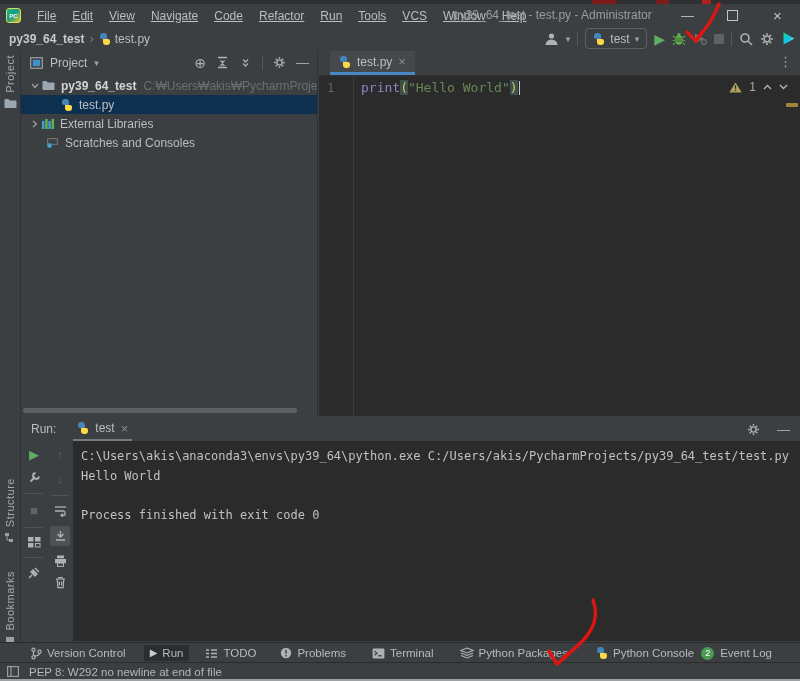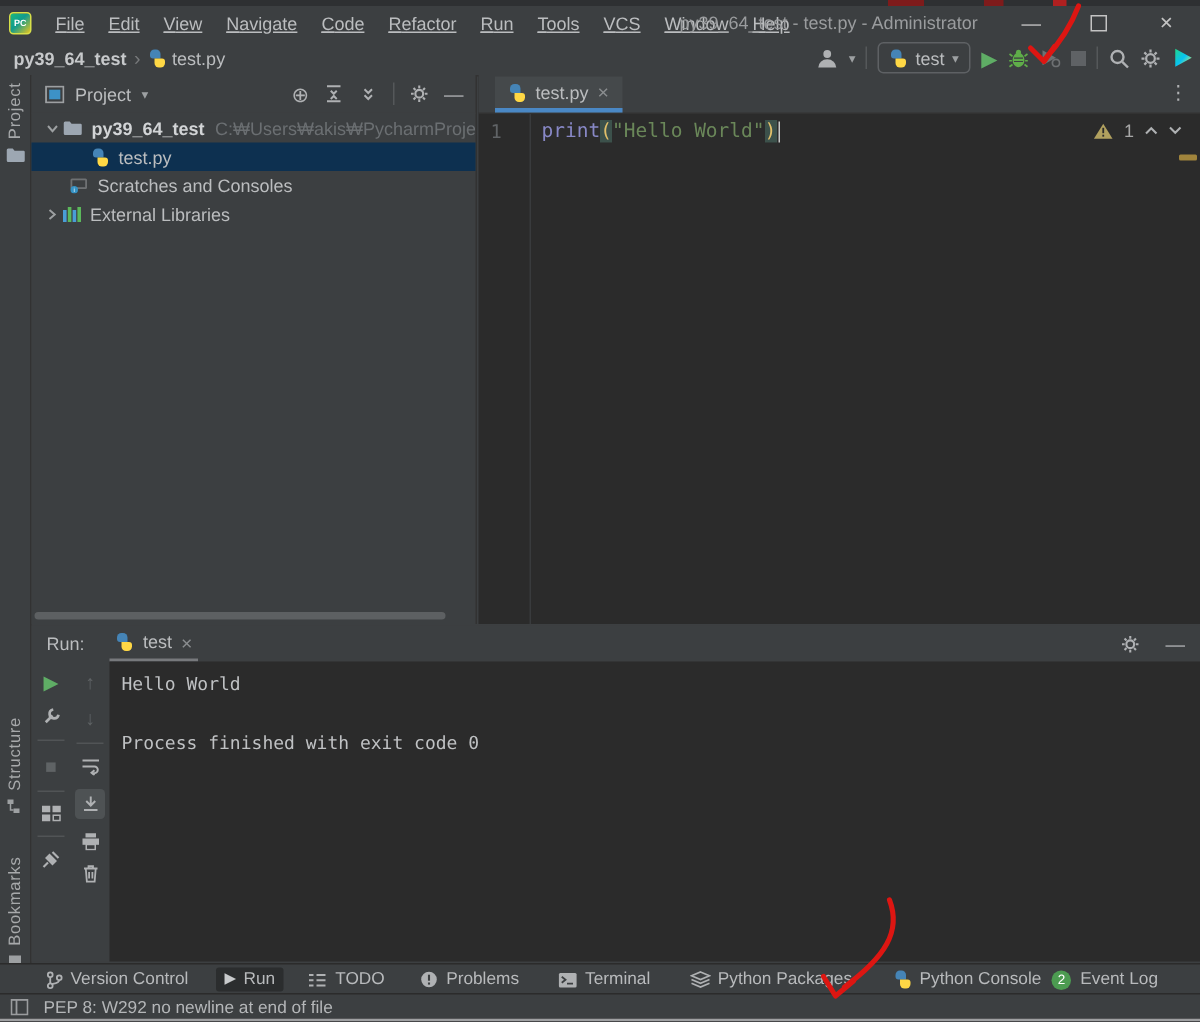--- a/index.html
+++ b/index.html
@@ -299,46 +299,46 @@
               <path d="M.5 2a1 1 0 0 1 1-1h3l1.2 1.5h6a.8.8 0 0 1 .8.8V9a1 1 0 0 1-1 1h-10a1 1 0 0 1-1-1Z" fill="#9da7b2"></path>
             </svg>
         </span>
         <span class="root-name">py39_64_test</span>
         <span class="root-path">C:₩Users₩akis₩PycharmProjects₩py39_64_t</span>
       </div>
       <div class="tree-row selected" style="padding-left:40px;">
         <span class="py-ico"></span>
         <span class="tree-label">test.py</span>
       </div>
+      <div class="tree-row" style="padding-left:7px;">
+        <span class="chev">
+          <svg width="6" height="8">
+              <polyline points="1,1 4.5,4 1,7" fill="none" stroke="#9da0a2" stroke-width="1.3"></polyline>
+            </svg>
+        </span>
+        <span class="icon">
+          <svg width="12" height="11">
+              <rect x="0" y="3" width="2.4" height="8" fill="#499ed7"></rect>
+              <rect x="3.2" y="1" width="2.4" height="10" fill="#5bb85b"></rect>
+              <rect x="6.4" y="3" width="2.4" height="8" fill="#499ed7"></rect>
+              <rect x="9.6" y="1" width="2.4" height="10" fill="#5bb85b"></rect>
+            </svg>
+        </span>
+        <span class="tree-label">External Libraries</span>
+      </div>
       <div class="tree-row" style="padding-left:25px;">
         <span class="icon">
           <svg width="13" height="11">
               <rect x="1" y="1" width="11" height="7" rx="1" fill="#6e7173"></rect>
               <rect x="2.2" y="2.2" width="8.6" height="4.6" fill="#3c3f41"></rect>
               <circle cx="3.5" cy="8.5" r="2.5" fill="#3592c4"></circle>
               <text x="3.5" y="10" font-size="4" fill="#fff" text-anchor="middle">i</text>
             </svg>
         </span>
         <span class="tree-label">Scratches and Consoles</span>
-      </div>
-      <div class="tree-row" style="padding-left:7px;">
-        <span class="chev">
-          <svg width="6" height="8">
-              <polyline points="1,1 4.5,4 1,7" fill="none" stroke="#9da0a2" stroke-width="1.3"></polyline>
-            </svg>
-        </span>
-        <span class="icon">
-          <svg width="12" height="11">
-              <rect x="0" y="3" width="2.4" height="8" fill="#499ed7"></rect>
-              <rect x="3.2" y="1" width="2.4" height="10" fill="#5bb85b"></rect>
-              <rect x="6.4" y="3" width="2.4" height="8" fill="#499ed7"></rect>
-              <rect x="9.6" y="1" width="2.4" height="10" fill="#5bb85b"></rect>
-            </svg>
-        </span>
-        <span class="tree-label">External Libraries</span>
       </div>
     </div>
     <div class="hscroll"></div>
   </div>
 
   <div class="editor">
     <div class="tabbar">
       <span class="etab">
         <span class="py-ico"></span>
         <span>test.py</span>
@@ -457,20 +457,21 @@
         </span>
         <span class="icon">
           <svg width="11" height="13">
               <g stroke="#afb1b3" fill="none" stroke-width="1.2">
                 <path d="M1 3h9M4 3V1.5h3V3M2.2 3l.7 8.7h5.2L8.8 3M4.4 5.4v4.2M6.6 5.4v4.2"></path>
               </g>
             </svg>
         </span>
       </div>
       <div class="console">
+        <div class="cline">C:\Users\akis\anaconda3\envs\py39_64\python.exe C:/Users/akis/PycharmProjects/py39_64_test/test.py</div>
         <div class="cline">Hello World</div>
         <div class="cline"></div>
         <div class="cline">Process finished with exit code 0</div>
       </div>
     </div>
   </div>
 
   <div class="tw-bar">
     <span class="tw-item" style="margin-left:24px;">
       <span class="icon">

